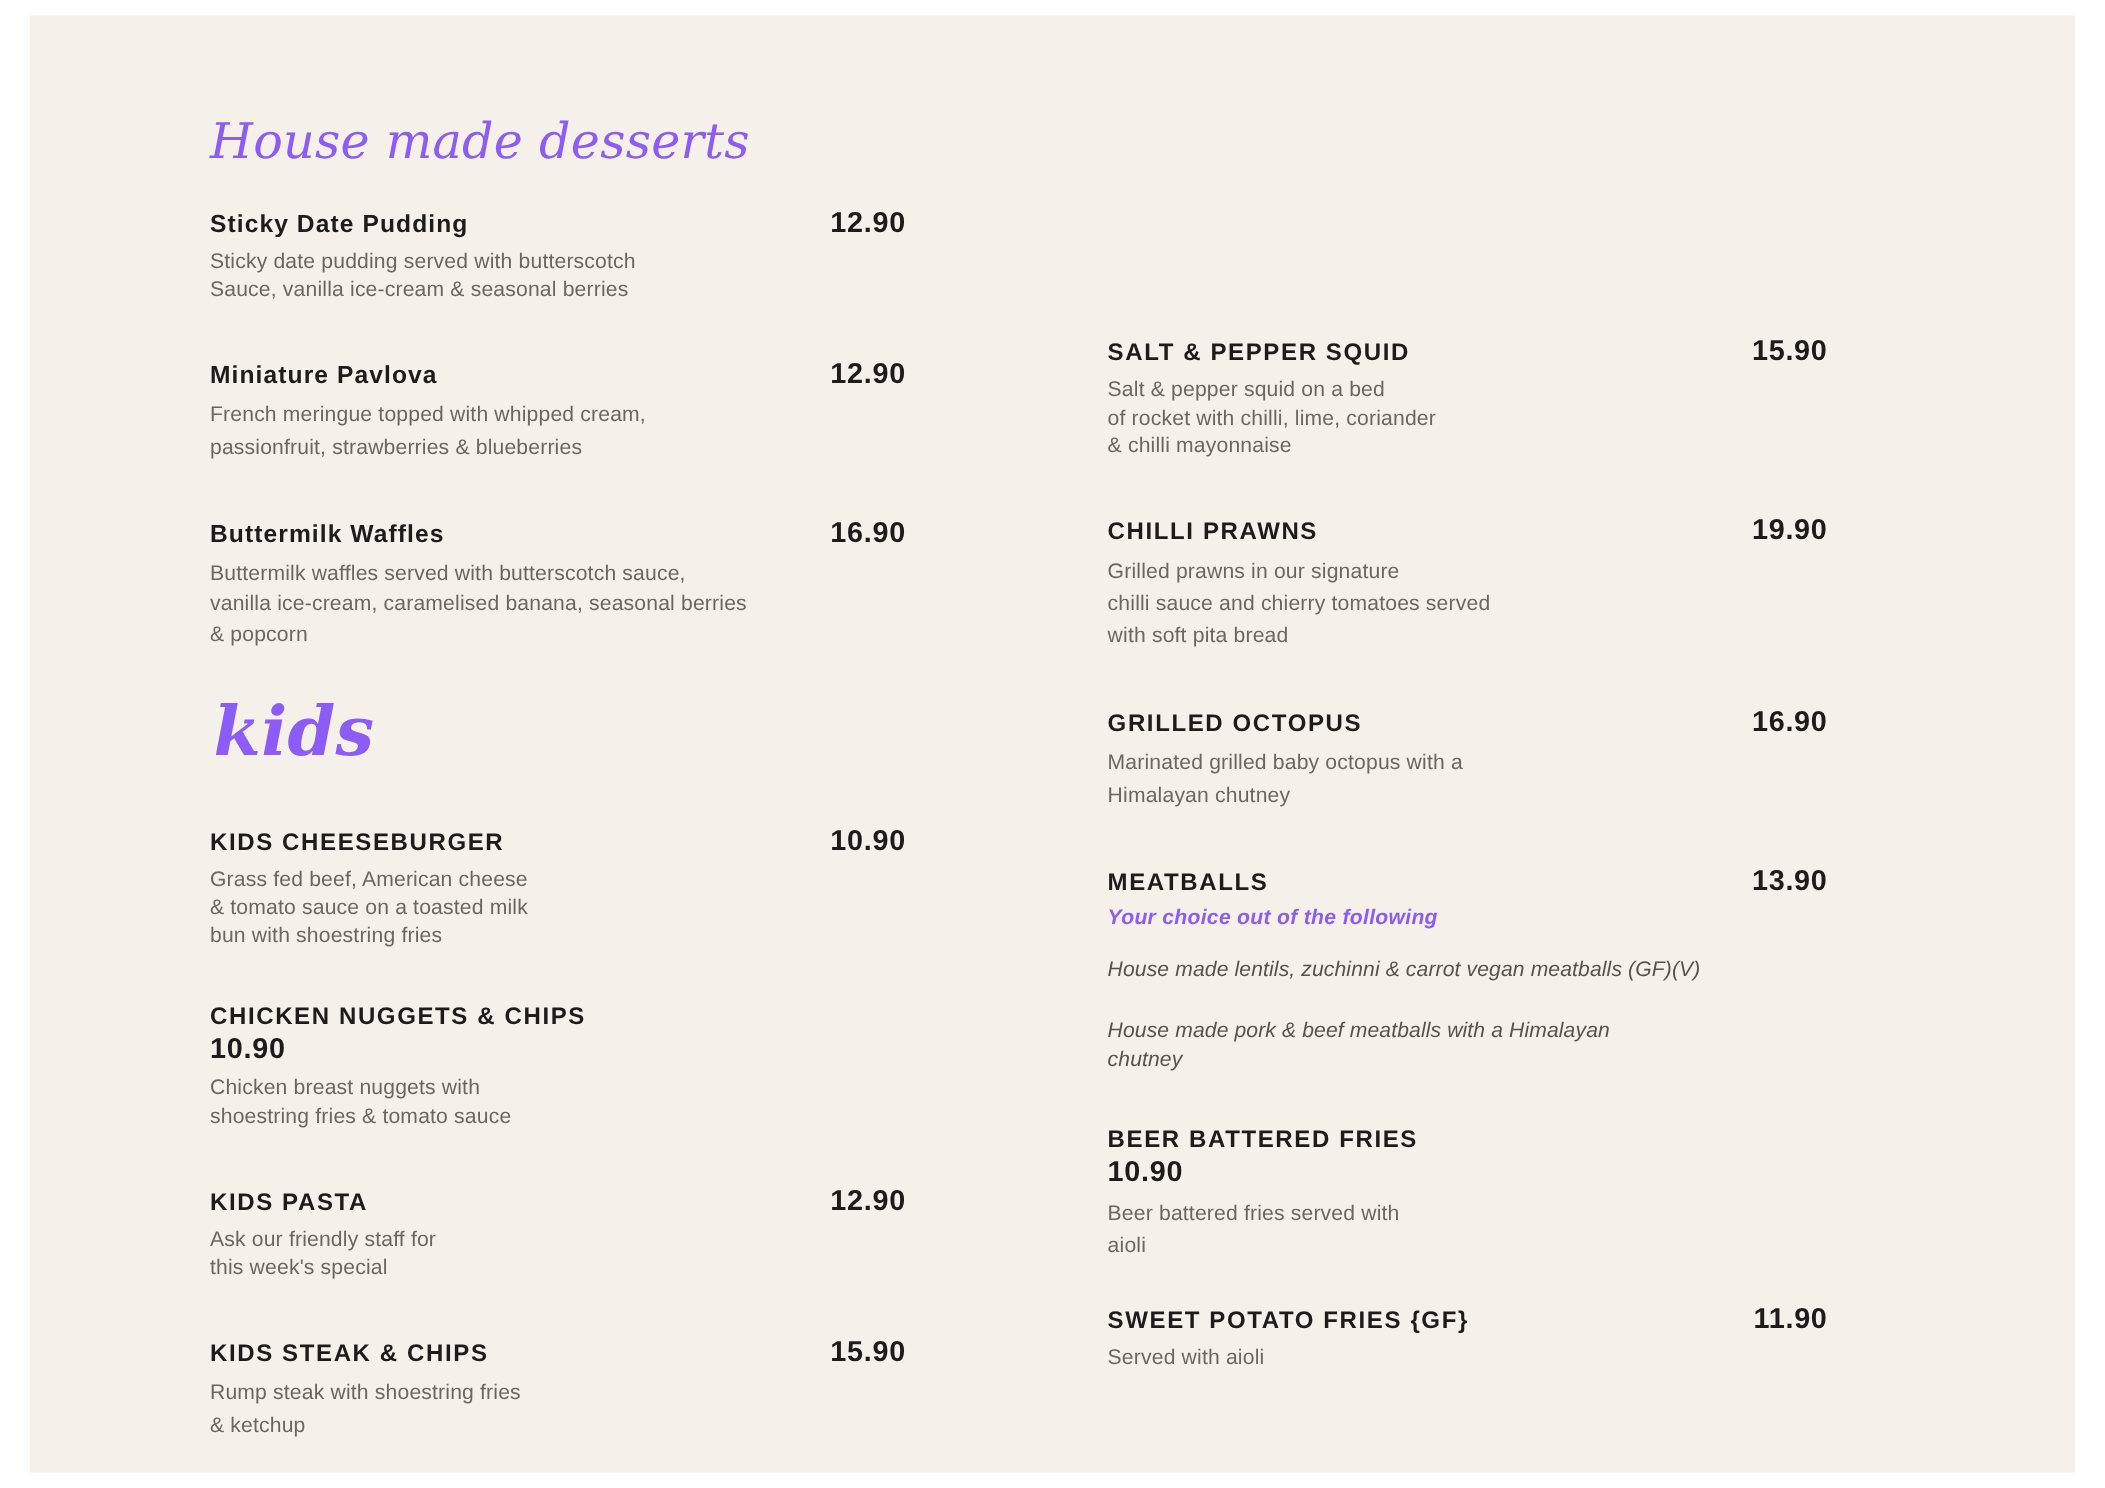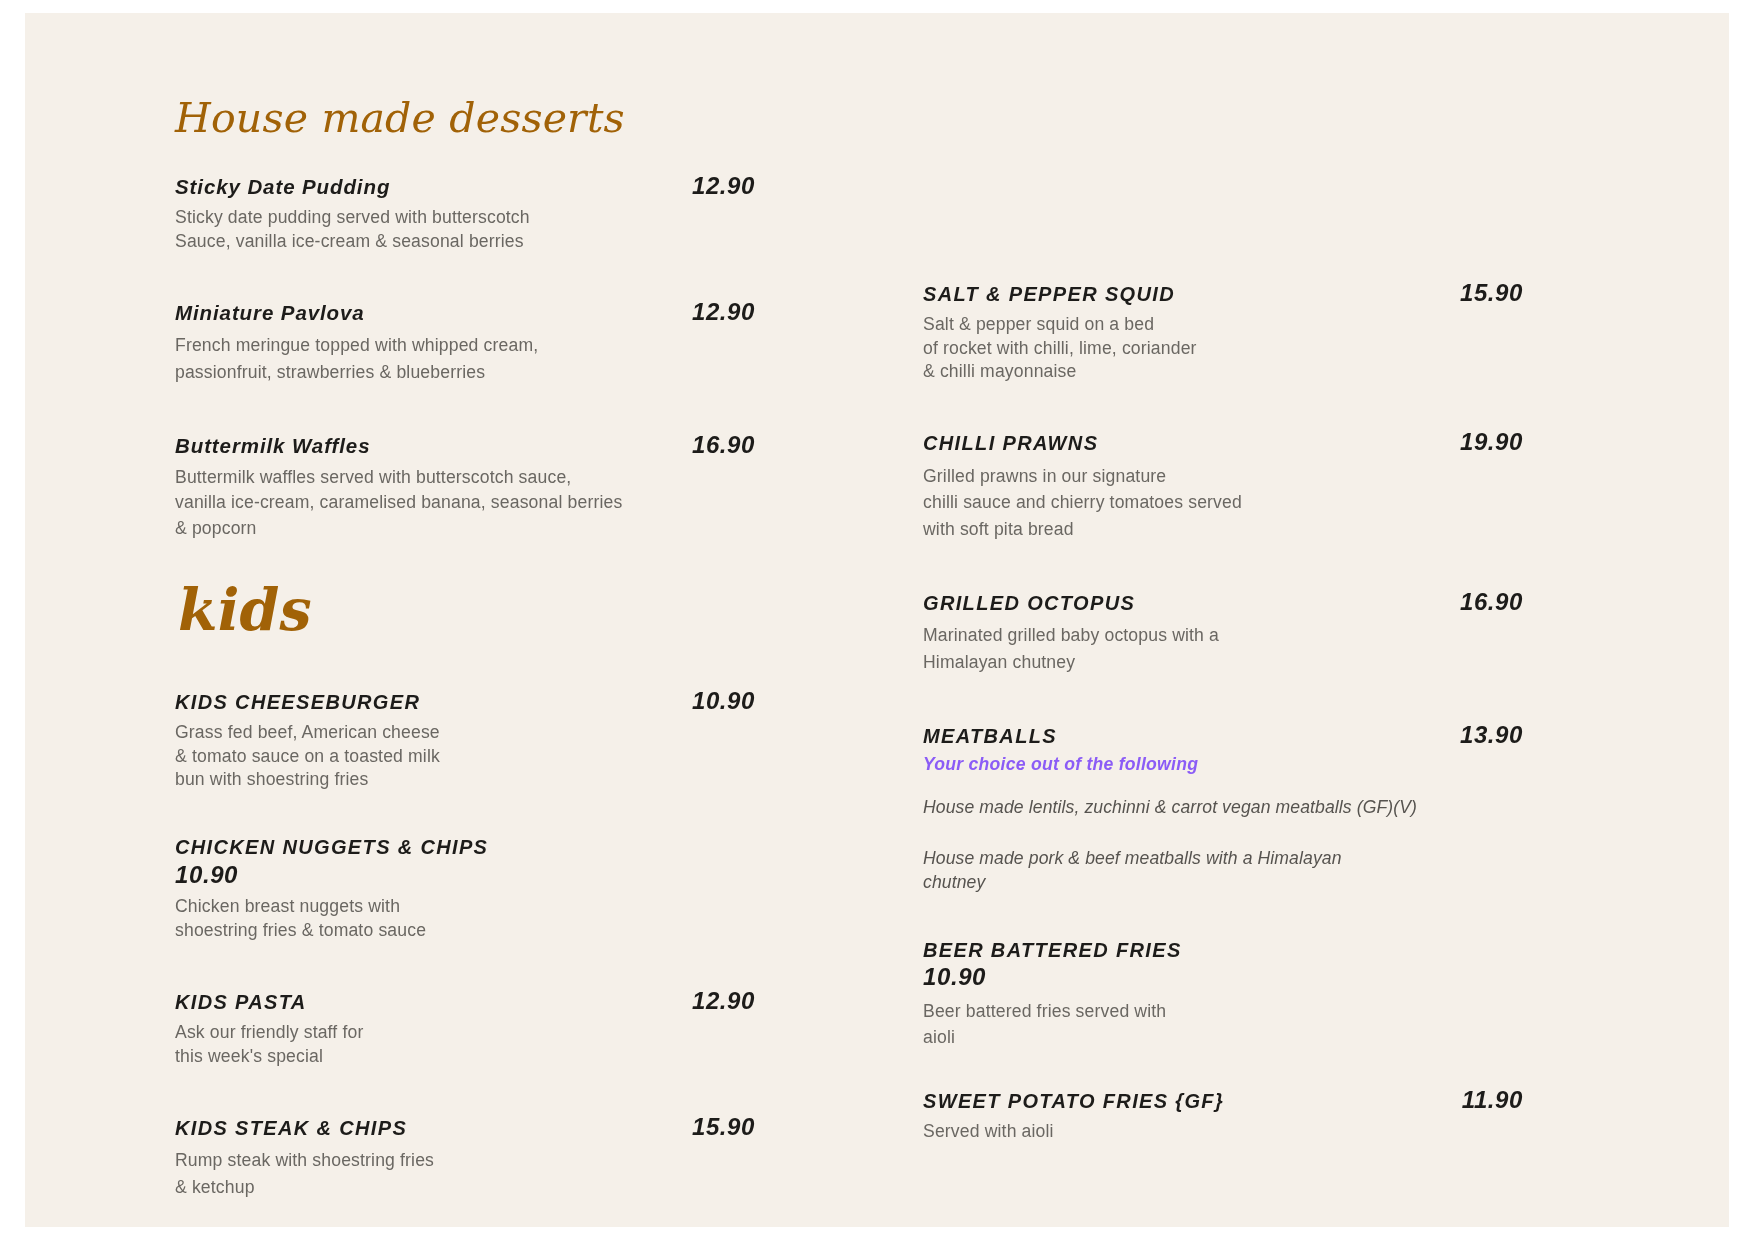--- a/index.html
+++ b/index.html
@@ -35,21 +35,21 @@
     left: 898px;
     top: 265px;
     width: 600px;
   }
 
   
   .section-heading {
     font-family: "DejaVu Serif", "Liberation Serif", serif;
     font-style: italic;
     font-weight: 400;
-    color: #a16207;
+    color: #8b5cf6;
     font-size: 41px;
     line-height: 1.0;
     letter-spacing: 0.2px;
     margin: 0;
     white-space: nowrap;
   }
   .section-heading.kids {
     font-size: 57px;
     margin-left: 3px;
     font-weight: bold;
@@ -57,21 +57,20 @@
 
   
   .item {
     position: relative;
     margin-top: 30px;
   }
   .item-head {
     display: flex;
     align-items: baseline;
     justify-content: space-between;
-    font-style: italic;
   }
   .item-name {
     font-family: "Liberation Sans", sans-serif;
     font-weight: 700;
     color: #1d1c1a;
     font-size: 20.5px;
     letter-spacing: 0.9px;
     line-height: 1.22;
     margin: 0;
     flex: 0 1 auto;

